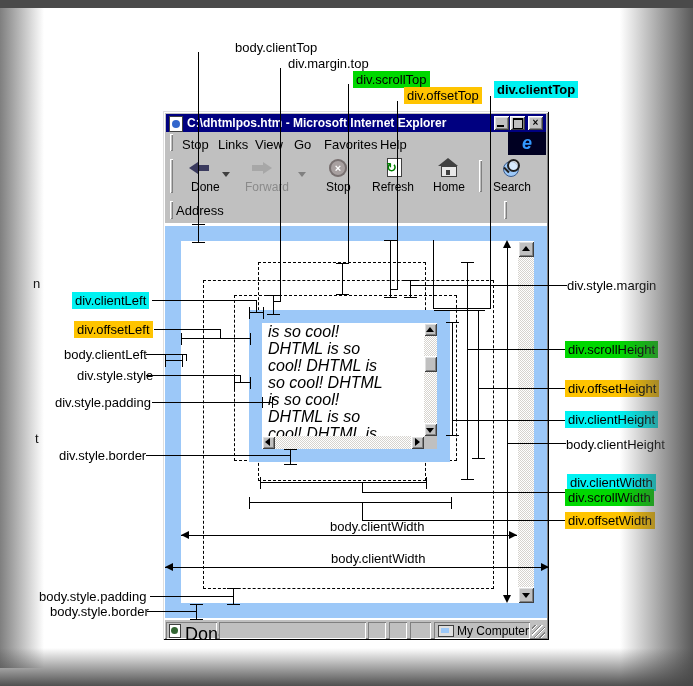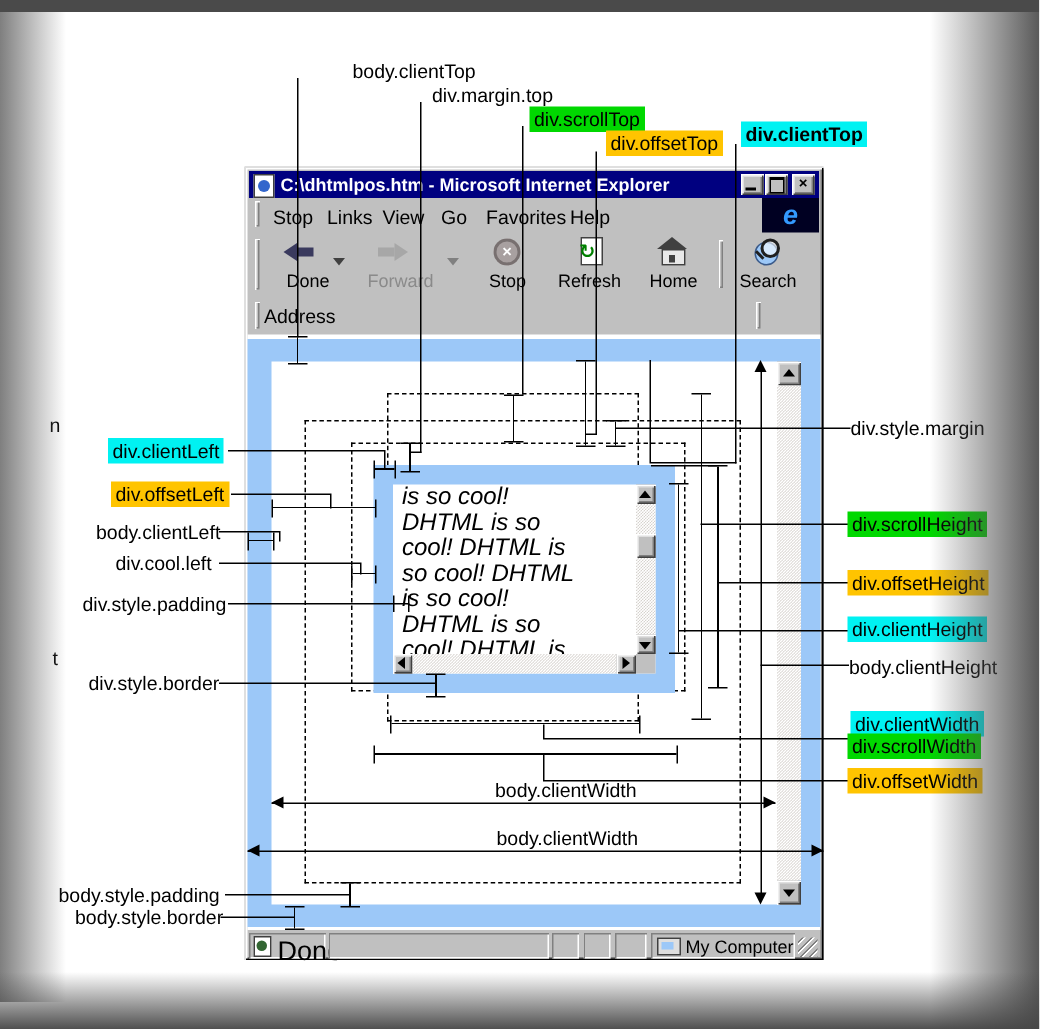--- a/index.html
+++ b/index.html
@@ -261,21 +261,21 @@
 
   <span class="abs lbl" style="left:206px;top:40px;padding-left:29px;">body.clientTop</span>
   <span class="abs lbl" style="left:288px;top:56px;">div.margin.top</span>
   <span class="abs lbl hl hl-green" style="left:353px;top:71px;">div.scrollTop</span>
   <span class="abs lbl hl hl-orange" style="left:404px;top:87px;">div.offsetTop</span>
   <span class="abs lbl hl hl-cyan" style="left:494px;top:81px;font-weight:bold;">div.clientTop</span>
 
   <span class="abs lbl hl hl-cyan" style="left:72px;top:292px;">div.clientLeft</span>
   <span class="abs lbl hl hl-orange" style="left:74px;top:321px;">div.offsetLeft</span>
   <span class="abs lbl" style="left:64px;top:347px;">body.clientLeft</span>
-  <span class="abs lbl" style="left:77px;top:368px;">div.cool.left</span>
+  <span class="abs lbl" style="left:77px;top:368px;">div.style.style</span>
   <span class="abs lbl" style="left:55px;top:395px;">div.style.padding</span>
   <span class="abs lbl" style="left:59px;top:448px;">div.style.border</span>
   <span class="abs lbl" style="left:33px;top:276px;">n</span>
   <span class="abs lbl" style="left:35px;top:431px;">t</span>
   <span class="abs lbl" style="left:39px;top:589px;">body.style.padding</span>
   <span class="abs lbl" style="left:50px;top:604px;">body.style.border</span>
 
   <span class="abs lbl" style="left:567px;top:278px;">div.style.margin</span>
   <span class="abs lbl hl hl-green" style="left:565px;top:341px;">div.scrollHeight</span>
   <span class="abs lbl hl hl-orange" style="left:565px;top:380px;">div.offsetHeight</span>

